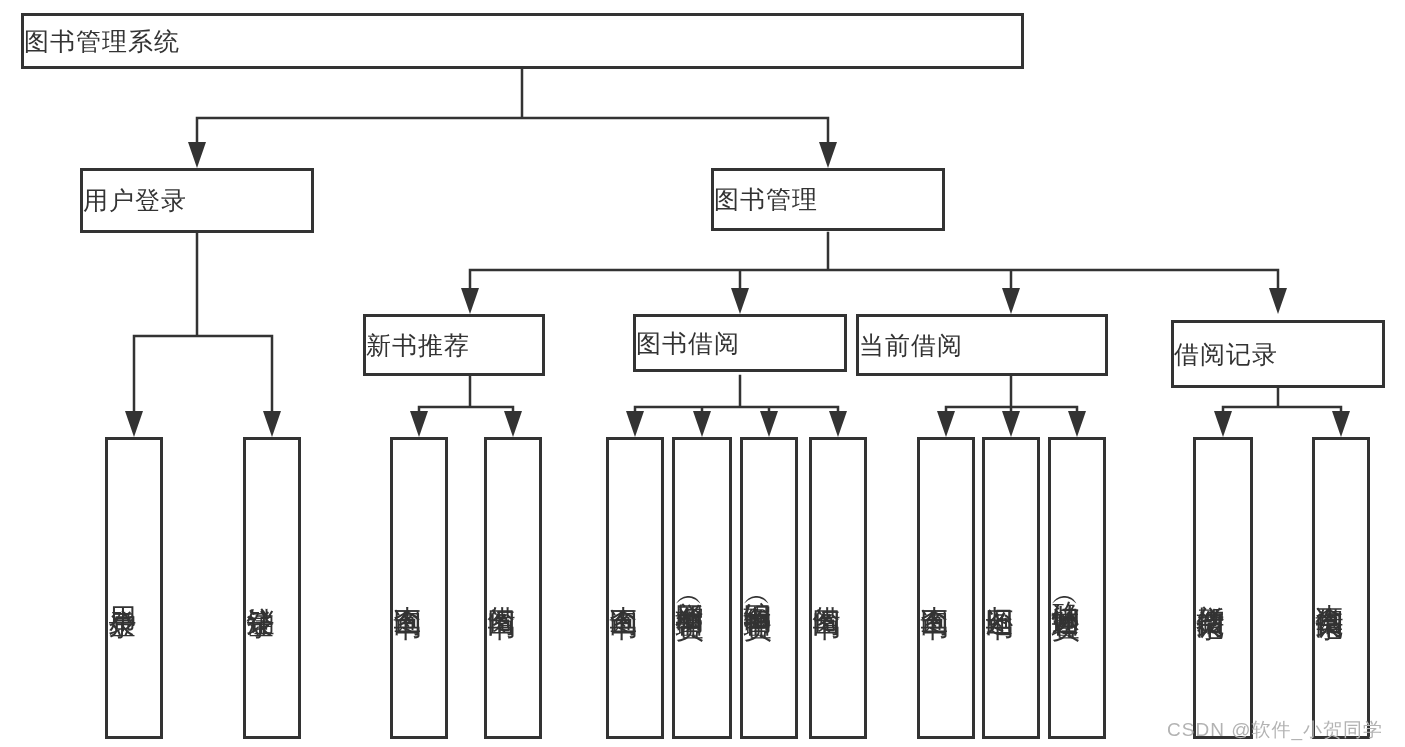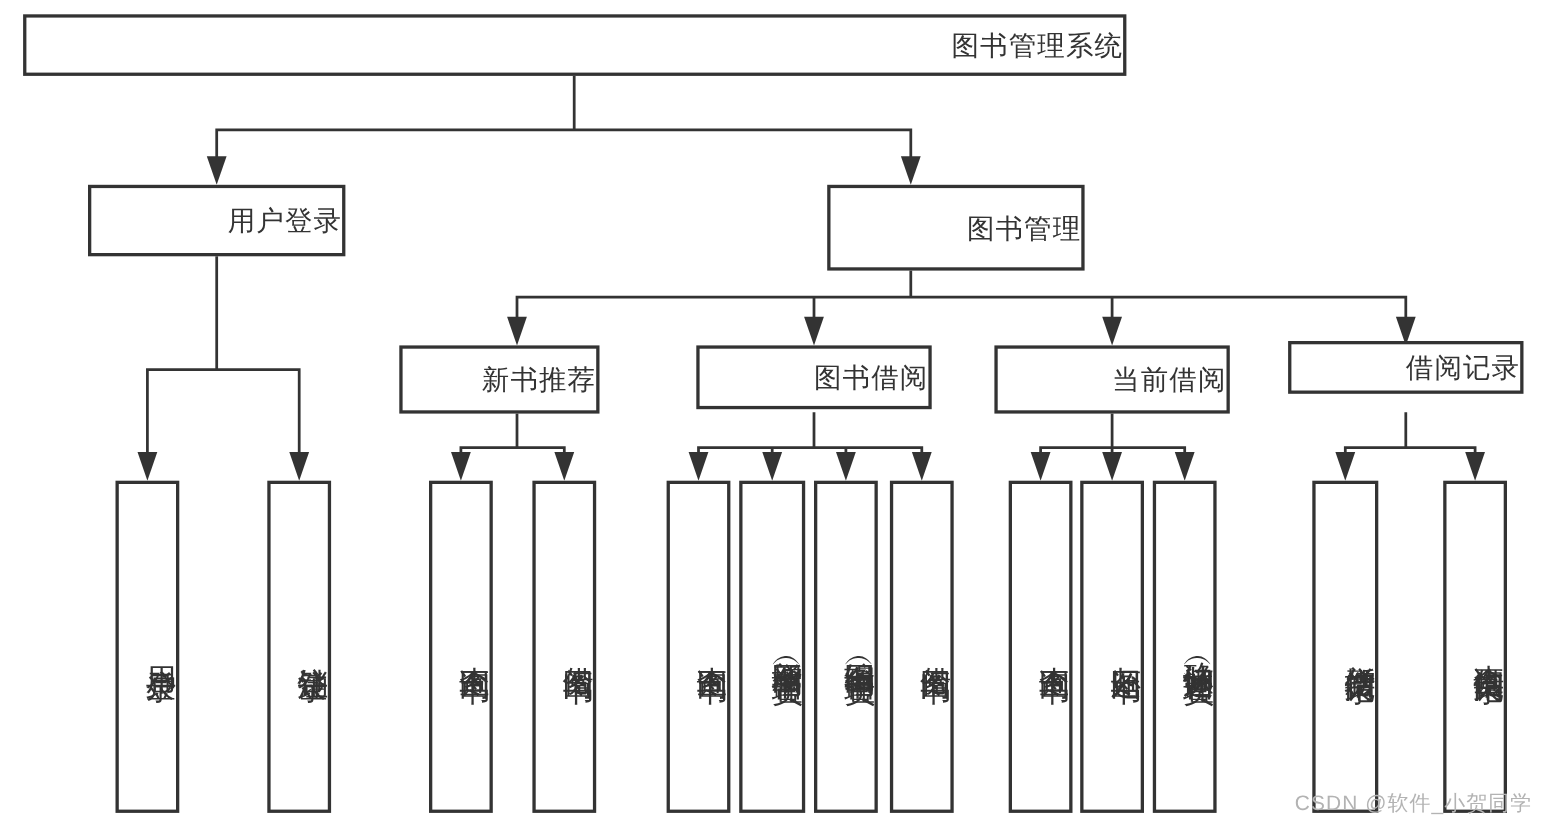--- a/index.html
+++ b/index.html
@@ -4,34 +4,34 @@
 <style>
   html,body{margin:0;padding:0;background:#ffffff;}
   body{font-family:"Liberation Sans",sans-serif;}
   .canvas{position:relative;width:1405px;height:747px;background:#ffffff;overflow:hidden;}
   .connectors{position:absolute;left:0;top:0;width:1405px;height:747px;}
   .connectors path{stroke:#333333;stroke-width:2.5;fill:none;stroke-linecap:square;}
   .connectors polygon{fill:#333333;stroke:none;}
   .node{
     position:absolute;box-sizing:border-box;
     border:3px solid #333333;background:#ffffff;
-    display:flex;align-items:center;justify-content:flex-end;
+    display:flex;align-items:center;justify-content:flex-start;
     color:#333333;
   }
   .h-node{font-size:25px;letter-spacing:1px;white-space:nowrap;}
   .leaf{font-size:28px;}
   .leaf .vtext{
     writing-mode:vertical-rl;
     text-orientation:mixed;
     letter-spacing:2px;
     line-height:1;
     white-space:nowrap;
   }
   .watermark{
-    position:absolute;right:12px;bottom:4px;
+    position:absolute;right:22px;bottom:4px;
     font-size:19px;color:#b3b3b3;letter-spacing:1px;
     white-space:nowrap;pointer-events:none;
   }
 </style>
 </head>
 <body>
 
 <div class="canvas">
 
   <svg class="connectors" viewBox="0 0 1405 747" xmlns="http://www.w3.org/2000/svg" aria-hidden="true">
@@ -70,34 +70,34 @@
     <polygon points="1332,411 1350,411 1341,437"></polygon>
   </svg>
 
   <div class="node h-node" style="left:21px;top:13px;width:1003px;height:56px">
     <span>图书管理系统</span>
   </div>
 
   <div class="node h-node" style="left:80px;top:168px;width:234px;height:65px">
     <span>用户登录</span>
   </div>
-  <div class="node h-node" style="left:752px;top:168px;width:234px;height:78px">
+  <div class="node h-node" style="left:711px;top:168px;width:234px;height:63px">
     <span>图书管理</span>
   </div>
 
   <div class="node h-node" style="left:363px;top:314px;width:182px;height:62px">
     <span>新书推荐</span>
   </div>
   <div class="node h-node" style="left:633px;top:314px;width:214px;height:58px">
     <span>图书借阅</span>
   </div>
-  <div class="node h-node" style="left:904px;top:314px;width:214px;height:62px">
+  <div class="node h-node" style="left:856px;top:314px;width:252px;height:62px">
     <span>当前借阅</span>
   </div>
-  <div class="node h-node" style="left:1171px;top:310px;width:214px;height:48px">
+  <div class="node h-node" style="left:1171px;top:320px;width:214px;height:68px">
     <span>借阅记录</span>
   </div>
 
   <div class="node leaf" style="left:105px;top:437px;width:58px;height:302px">
     <span class="vtext">用户登录</span>
   </div>
   <div class="node leaf" style="left:243px;top:437px;width:58px;height:302px">
     <span class="vtext">注销登录</span>
   </div>
   <div class="node leaf" style="left:390px;top:437px;width:58px;height:302px">

